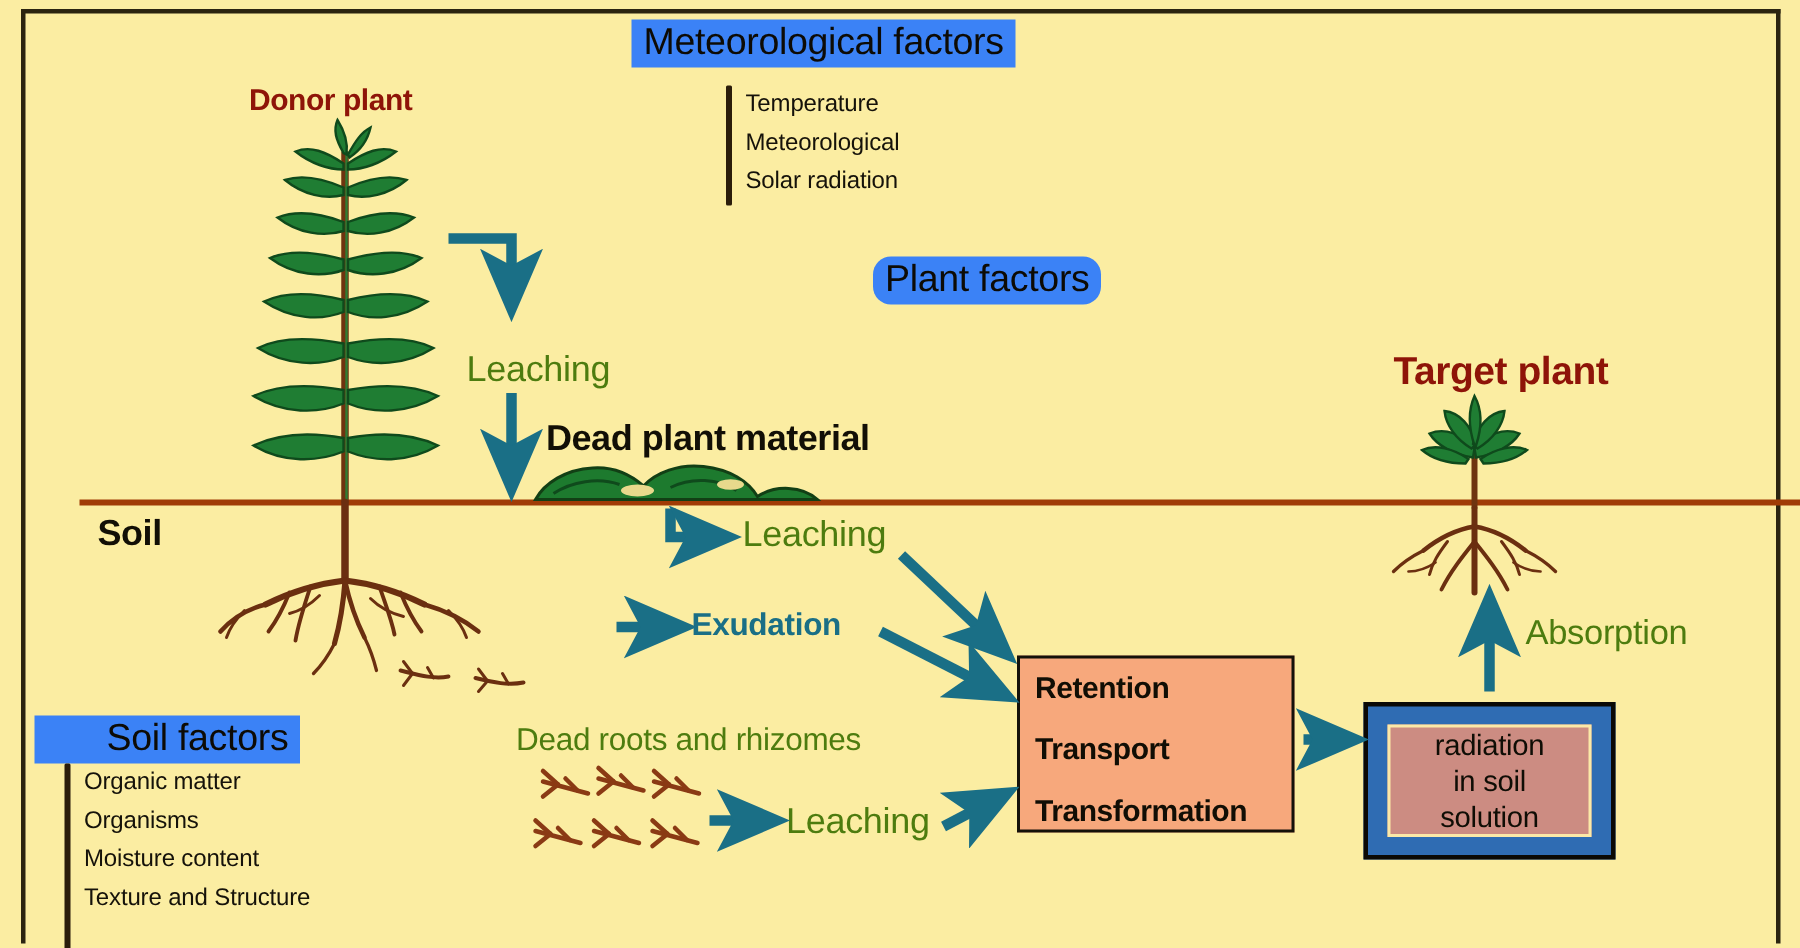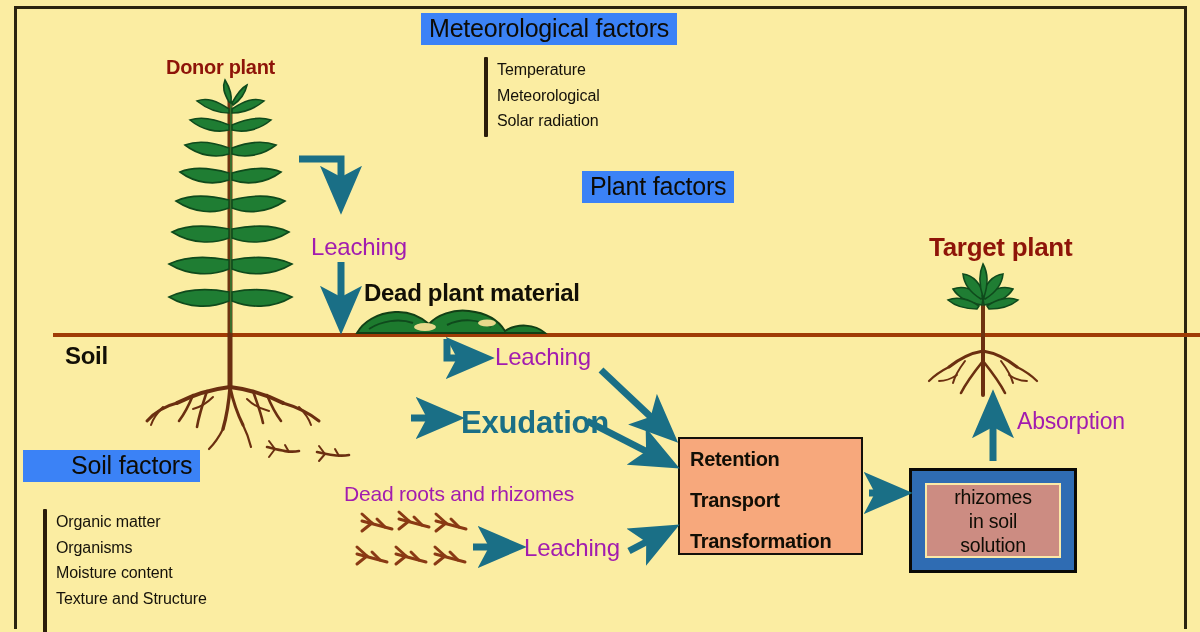--- a/index.html
+++ b/index.html
@@ -26,21 +26,21 @@
   .listitems{display:flex;flex-direction:column;}
   .listitems span{
     font-size:16px;color:#15120a;line-height:25.5px;white-space:nowrap;
     letter-spacing:-0.1px;
   }
   .redttl{
     position:absolute;color:#8e1408;font-weight:bold;white-space:nowrap;
     letter-spacing:-0.3px;
   }
   .plain{
-    position:absolute;color:#a21caf;white-space:nowrap;letter-spacing:-0.2px;
+    position:absolute;color:#4d7c0f;white-space:nowrap;letter-spacing:-0.2px;
   }
   .tealtxt{
     position:absolute;color:#1a6f86;font-weight:bold;white-space:nowrap;
     letter-spacing:-0.2px;
   }
   .boldblk{
     position:absolute;color:#120f06;font-weight:bold;white-space:nowrap;
     letter-spacing:-0.3px;
   }
   #soilline{
@@ -83,53 +83,53 @@
     <div class="hl" style="left:404px;top:4px;font-size:25px;">Meteorological factors</div>
     <div class="listwrap" style="left:467px;top:48px;height:80px;">
       <div class="listbar"></div>
       <div class="listitems">
         <span>Temperature</span>
         <span>Meteorological</span>
         <span>Solar radiation</span>
       </div>
     </div>
 
-    <div class="hl" style="left:565px;top:162px;font-size:25px;">Plant factors</div>
-
-    <div class="hl" style="left:6px;top:441px;font-size:25px;padding-left:48px;">Soil factors</div>
+    <div class="hl" style="left:565px;top:162px;font-size:25px;border-radius:12px;">Plant factors</div>
+
+    <div class="hl" style="left:6px;top:468px;font-size:25px;padding-left:48px;">Soil factors</div>
     <div class="listwrap" style="left:26px;top:500px;height:130px;">
       <div class="listbar"></div>
       <div class="listitems">
         <span>Organic matter</span>
         <span>Organisms</span>
         <span>Moisture content</span>
         <span>Texture  and Structure</span>
       </div>
     </div>
 
     <div class="redttl" style="left:149px;top:47px;font-size:20px;">Donor plant</div>
     <div class="redttl" style="left:912px;top:223px;font-size:26px;">Target plant</div>
     <div class="boldblk" style="left:347px;top:270px;font-size:24px;">Dead plant material</div>
     <div class="plain" style="left:327px;top:473px;font-size:21px;">Dead roots and rhizomes</div>
 
     <div class="plain" style="left:294px;top:224px;font-size:24px;">Leaching</div>
     <div class="plain" style="left:478px;top:334px;font-size:24px;">Leaching</div>
     <div class="plain" style="left:507px;top:525px;font-size:24px;">Leaching</div>
-    <div class="tealtxt" style="left:444px;top:396px;font-size:31px;">Exudation</div>
+    <div class="tealtxt" style="left:444px;top:396px;font-size:21px;">Exudation</div>
     <div class="plain" style="left:1000px;top:399px;font-size:23px;">Absorption</div>
 
     <div id="rtt-box">
       <span style="top:9px;">Retention</span>
       <span style="top:50px;">Transport</span>
       <span style="top:91px;">Transformation</span>
     </div>
 
     <div id="pss-outer">
       <div id="pss-inner">
-        <span>rhizomes</span>
+        <span>radiation</span>
         <span>in soil</span>
         <span>solution</span>
       </div>
     </div>
 
     <svg class="ov" viewBox="0 0 1200 632">
       <defs>
         <marker id="tealhead" markerWidth="7" markerHeight="6" refX="5.6" refY="3" orient="auto" markerUnits="strokeWidth">
           <path d="M0,0 L7,3 L0,6 L1.6,3 Z" fill="#1a6f86"></path>
         </marker>

